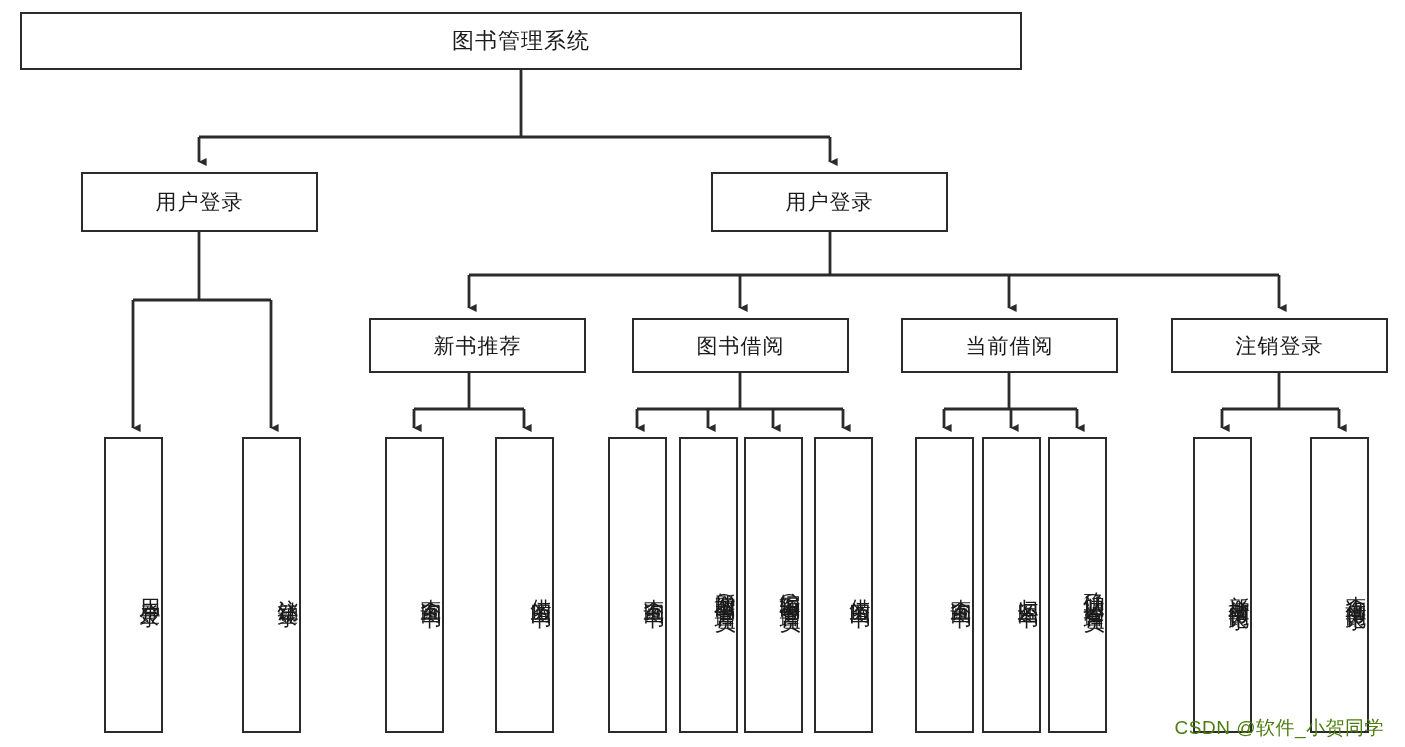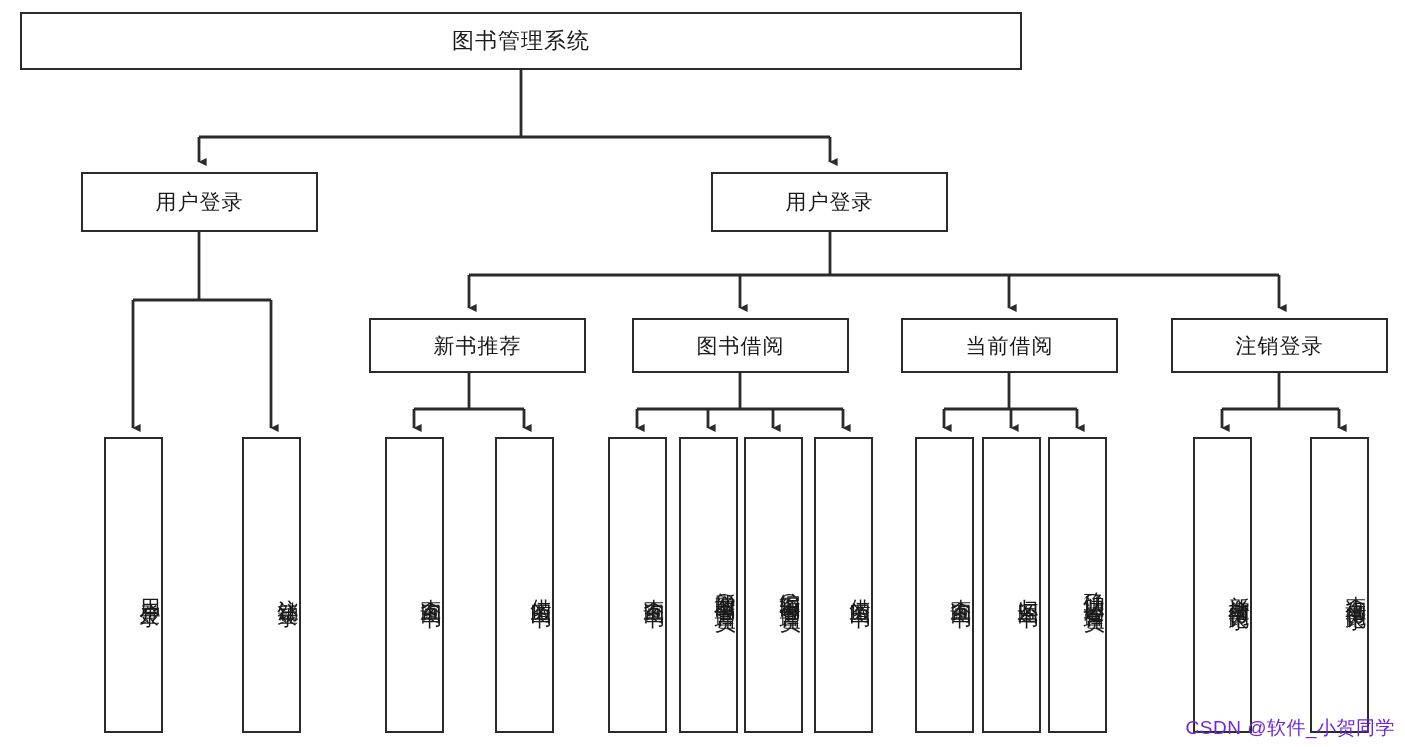--- a/index.html
+++ b/index.html
@@ -46,24 +46,24 @@
   }
   .node.v .vlabel{
     writing-mode:vertical-rl;
     text-orientation:upright;
     line-height:1;
     white-space:nowrap;
   }
   .node.root{ font-size:22px; }
   .watermark{
     position:absolute;
-    right:10px;
+    right:21px;
     bottom:6px;
     font-size:19px;
-    color:#6d28d9;
+    color:#4d7c0f;
     white-space:nowrap;
     letter-spacing:0.5px;
   }
 </style>
 </head>
 <body>
 
 <div id="stage">
 
   <svg id="wires" viewBox="0 0 1405 747" xmlns="http://www.w3.org/2000/svg">

